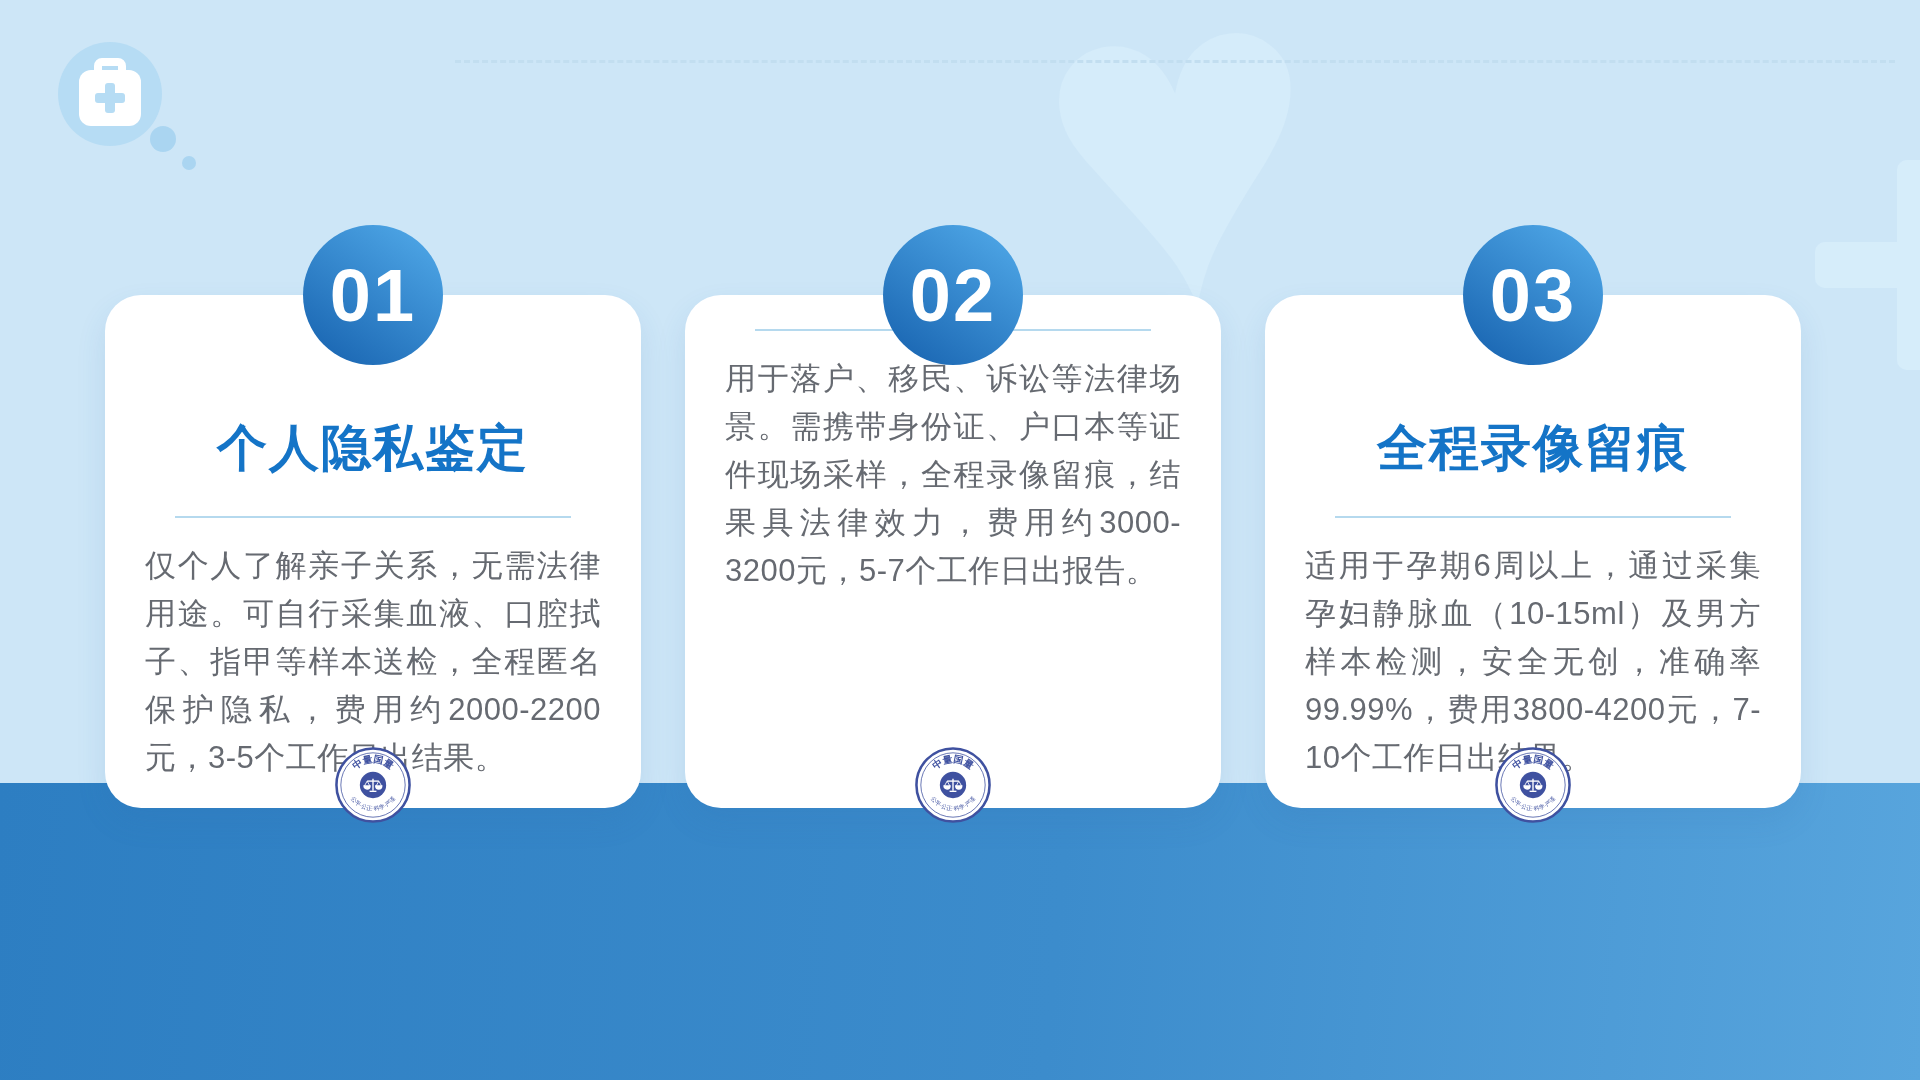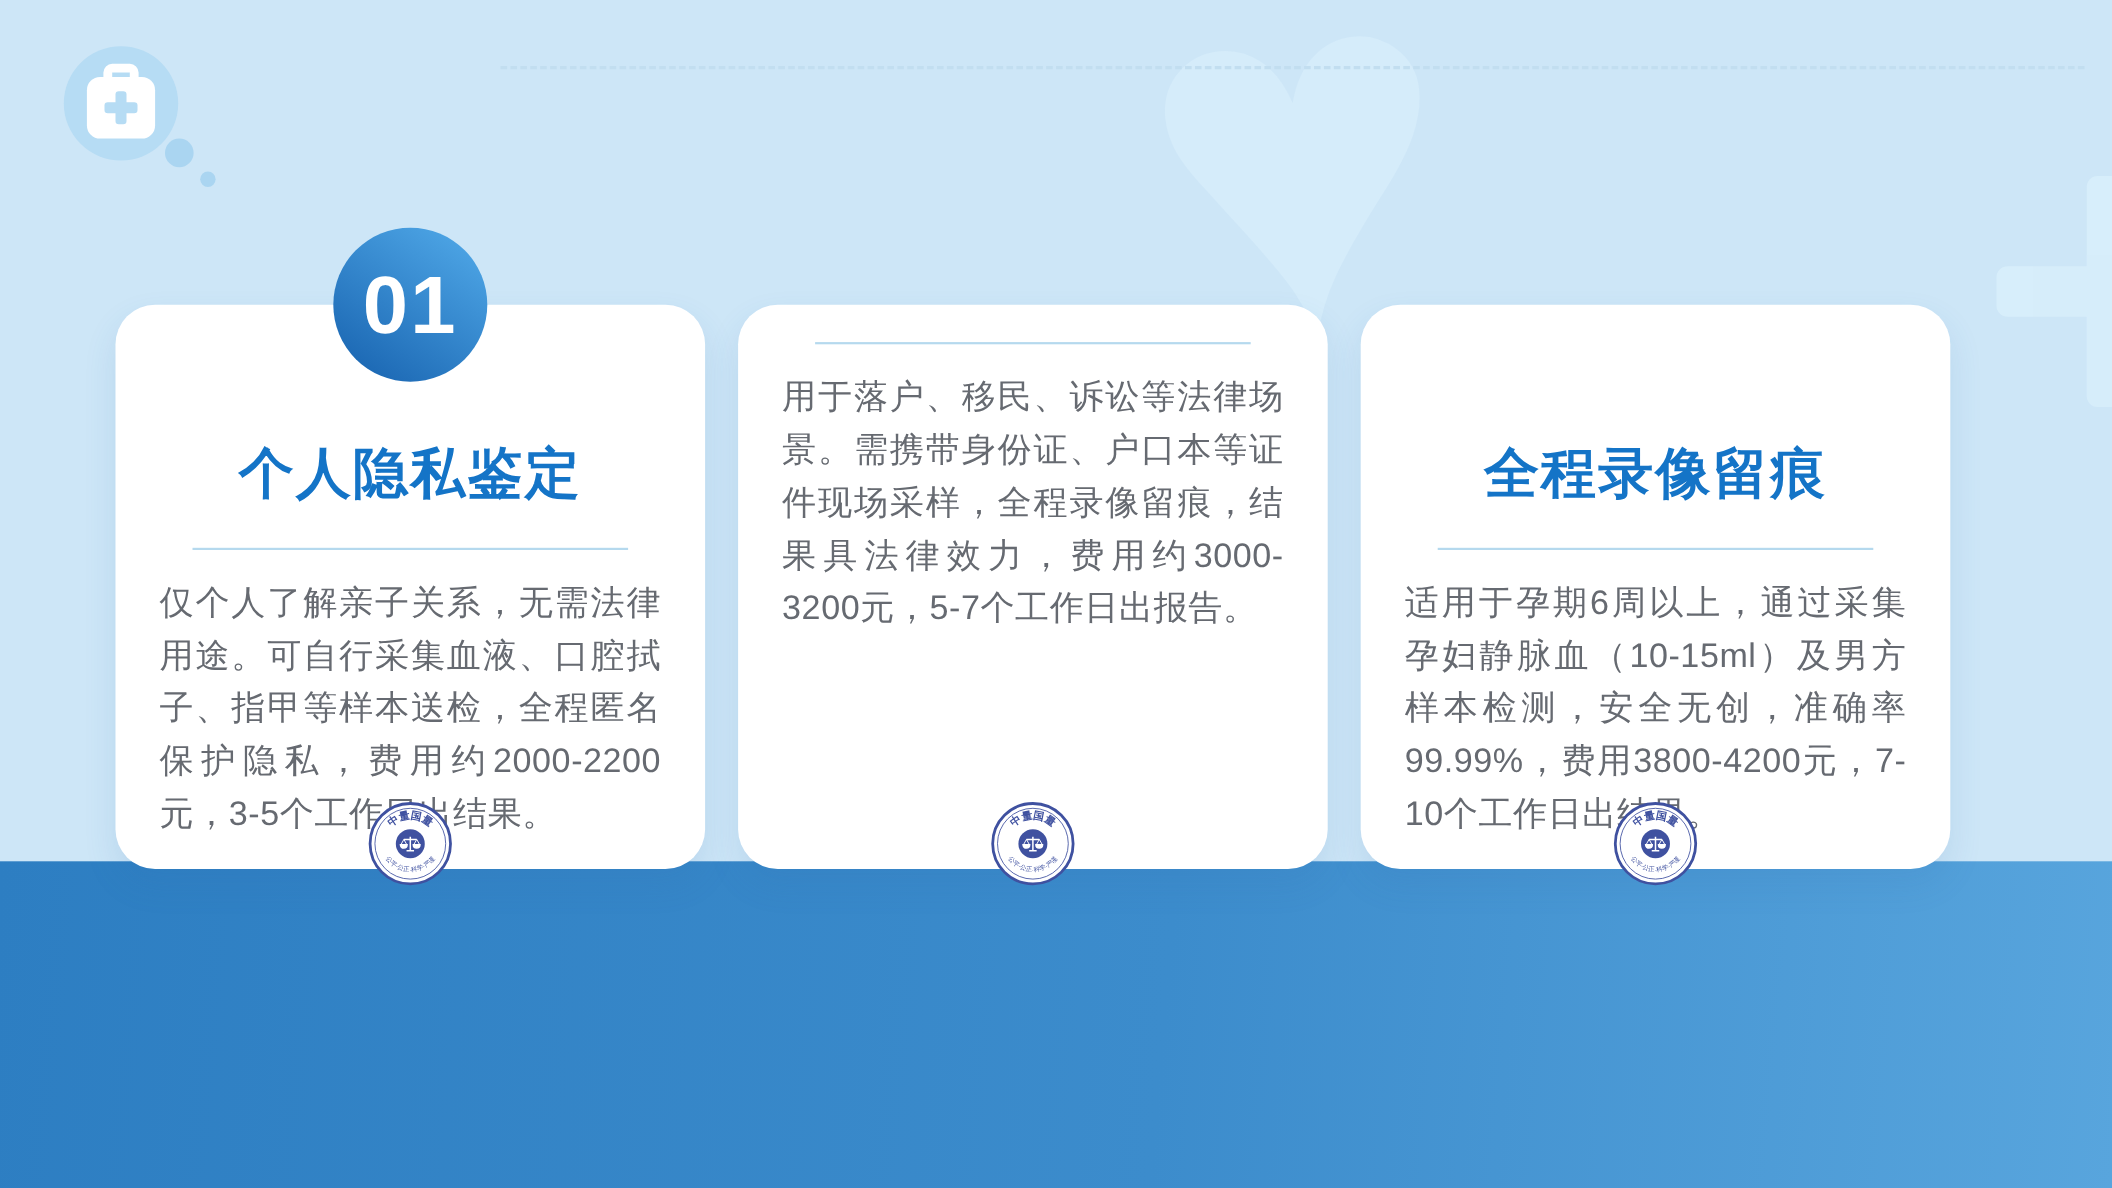--- a/index.html
+++ b/index.html
@@ -33,21 +33,21 @@
   .kit-cross-h { position:absolute; left:16px; top:23px; width:30px; height:10px;
     background:#b6dcf4; border-radius:3px; }
   .bubble1 { position:absolute; left:150px; top:126px; width:26px; height:26px;
     background:#aad5f1; border-radius:50%; }
   .bubble2 { position:absolute; left:182px; top:156px; width:14px; height:14px;
     background:#aad5f1; border-radius:50%; }
   .page-title { position:absolute; left:186px; top:66px; font-size:60px; font-weight:900;
     color:#1779cc; letter-spacing:6px; white-space:nowrap; }
 
   
-  .cards { position:absolute; left:105px; top:277px; display:flex; gap:30px;justify-content:center; }
+  .cards { position:absolute; left:105px; top:295px; display:flex; gap:44px;justify-content:center; }
   .card { position:relative; width:536px; height:513px; background:#ffffff;
     border-radius:36px; box-shadow:0 14px 30px rgba(46,110,170,.12); }
   .badge { position:absolute; left:50%; top:-70px; transform:translateX(-50%);
     width:140px; height:140px; border-radius:50%;
     background:linear-gradient(215deg,#4ea6e6 8%,#1a66b2 92%);
     display:flex; align-items:center; justify-content:center;
     color:#ffffff; font-size:74px; font-weight:700; letter-spacing:2px; }
   .card-title { margin-top:120px; text-align:center; font-size:50px; font-weight:900;
     color:#1474c7; letter-spacing:2px; }
   .divider { width:396px; height:2px; margin:34px auto 0; background:#b5d9ee; }
@@ -104,20 +104,23 @@
           <path d="M36.5 46.5 H 43.5" fill="none"></path>
           <path d="M34 36 L 31.2 41 M34 36 L 36.8 41" fill="none" stroke-width="0.9"></path>
           <path d="M30.8 41 a3.1 3.1 0 0 0 6.2 0 z"></path>
           <path d="M46 36 L 43.2 41 M46 36 L 48.8 41" fill="none" stroke-width="0.9"></path>
           <path d="M42.8 41 a3.1 3.1 0 0 0 6.2 0 z"></path>
         </g>
       </svg>
     </article>
 
     <article class="card">
+      <div class="badge">
+        <span>02</span>
+      </div>
       <div class="divider"></div>
       <p class="card-body">用于落户、移民、诉讼等法律场景。需携带身份证、户口本等证件现场采样，全程录像留痕，结果具法律效力，费用约3000-3200元，5-7个工作日出报告。</p>
       <svg class="seal" viewBox="0 0 80 80">
         <circle cx="40" cy="40" r="37.5" fill="#ffffff" stroke="#3f51a0" stroke-width="2.6"></circle>
         <circle cx="40" cy="40" r="33" fill="none" stroke="#3f51a0" stroke-width="0.8"></circle>
         <path id="arc-top-2" d="M 15 42 A 25 25 0 0 1 65 42" fill="none"></path>
         <text font-size="10" font-weight="bold" fill="#3f51a0">
           <textPath href="#arc-top-2" startOffset="50%" text-anchor="middle">中量国量</textPath>
         </text>
         <path id="arc-bot-2" d="M 12 38 A 28 28 0 0 0 68 38" fill="none"></path>
@@ -131,20 +134,23 @@
           <path d="M36.5 46.5 H 43.5" fill="none"></path>
           <path d="M34 36 L 31.2 41 M34 36 L 36.8 41" fill="none" stroke-width="0.9"></path>
           <path d="M30.8 41 a3.1 3.1 0 0 0 6.2 0 z"></path>
           <path d="M46 36 L 43.2 41 M46 36 L 48.8 41" fill="none" stroke-width="0.9"></path>
           <path d="M42.8 41 a3.1 3.1 0 0 0 6.2 0 z"></path>
         </g>
       </svg>
     </article>
 
     <article class="card">
+      <div class="badge">
+        <span>03</span>
+      </div>
       <h2 class="card-title">全程录像留痕</h2>
       <div class="divider"></div>
       <p class="card-body">适用于孕期6周以上，通过采集孕妇静脉血（10-15ml）及男方样本检测，安全无创，准确率99.99%，费用3800-4200元，7-10个工作日出结果。</p>
       <svg class="seal" viewBox="0 0 80 80">
         <circle cx="40" cy="40" r="37.5" fill="#ffffff" stroke="#3f51a0" stroke-width="2.6"></circle>
         <circle cx="40" cy="40" r="33" fill="none" stroke="#3f51a0" stroke-width="0.8"></circle>
         <path id="arc-top-3" d="M 15 42 A 25 25 0 0 1 65 42" fill="none"></path>
         <text font-size="10" font-weight="bold" fill="#3f51a0">
           <textPath href="#arc-top-3" startOffset="50%" text-anchor="middle">中量国量</textPath>
         </text>

